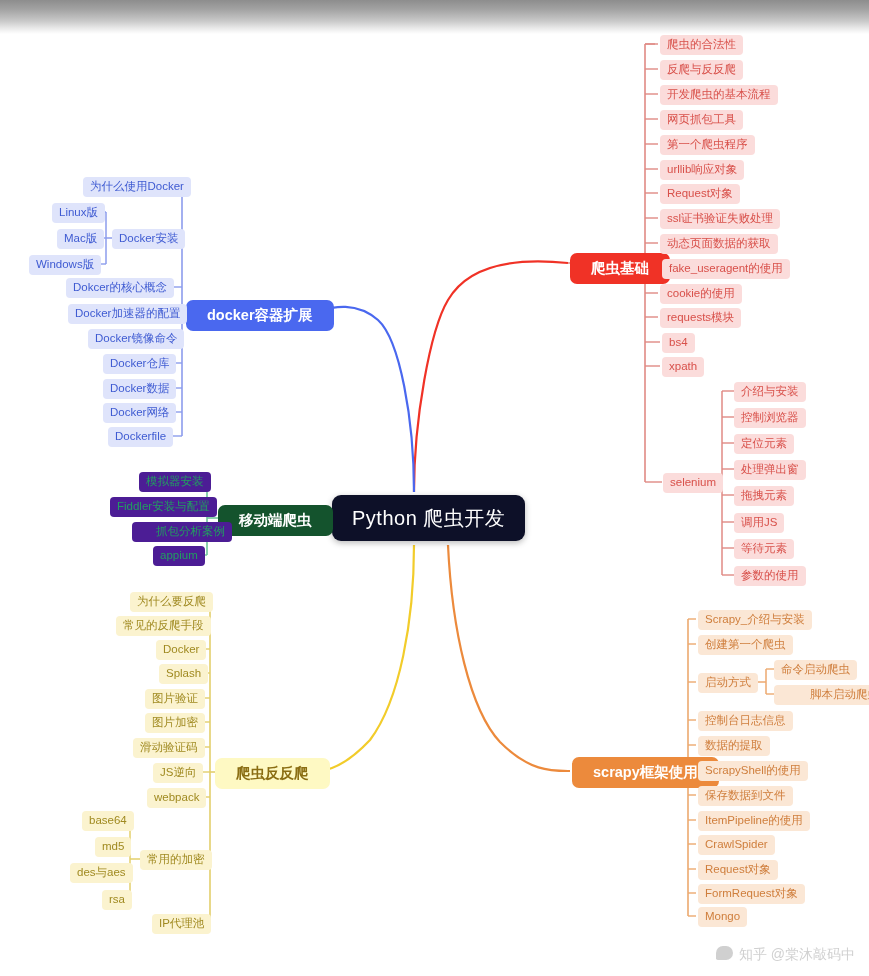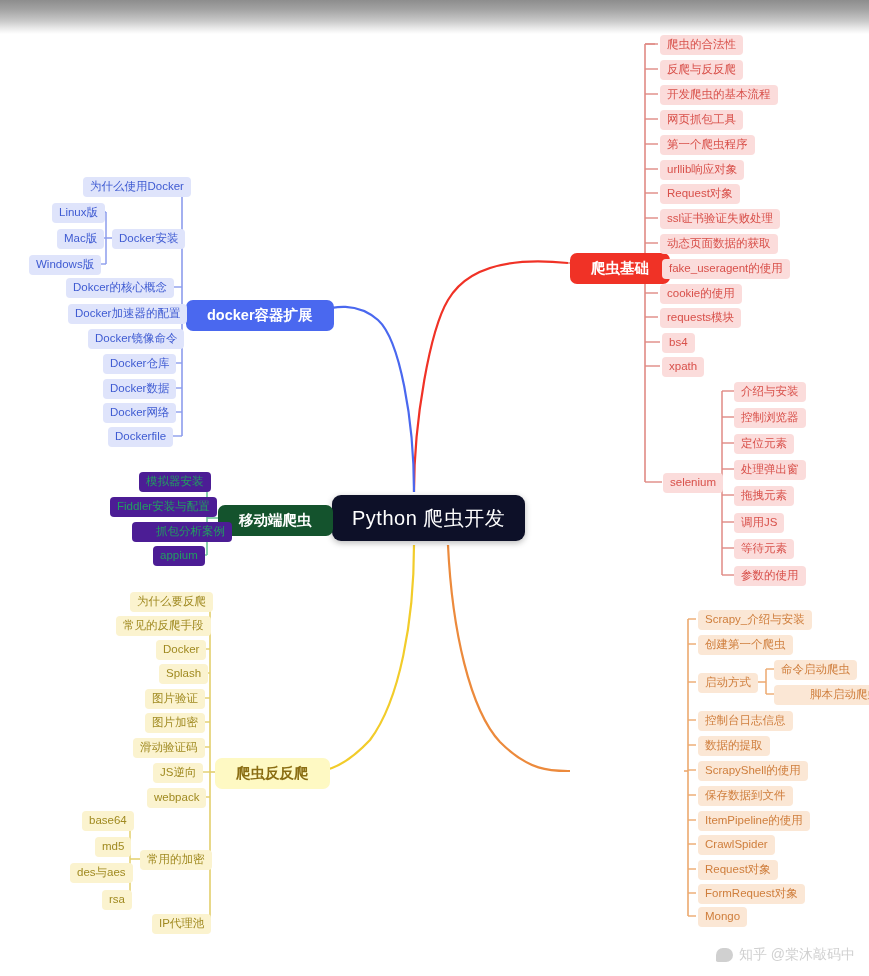--- a/index.html
+++ b/index.html
@@ -37,21 +37,21 @@
   
   .leaf { border-radius:4px; padding:4px 7px; font-size:11.5px; }
   .leaf.blue   { background:#dfe4fb; color:#3f5bd2; }
   .leaf.green  { background:#4c1d95; color:#229e60; }
   .leaf.yellow { background:#fbf3cf; color:#a08a21; }
   .leaf.red    { background:#fbdcdb; color:#d8504a; }
   .leaf.orange { background:#fbe7d5; color:#cf7e3c; }
 
   .wm {
     position:absolute; right:14px; bottom:12px;
-    display:flex; align-items:center; gap:6px;
+    display:flex; align-items:flex-start; gap:6px;
     color:#c8c8c8; font-size:14px; opacity:.85;
   }
   .wm .bubble { width:17px; height:14px; background:#c8c8c8; border-radius:8px 8px 8px 2px; display:inline-block; }
 </style>
 </head>
 <body>
 
 <div id="stage">
   <div class="topband"></div>
 
@@ -235,20 +235,21 @@
   <div class="node leaf red" style="left:663px; top:473px;">selenium</div>
   <div class="node leaf red" style="left:734px; top:382px;">介绍与安装</div>
   <div class="node leaf red" style="left:734px; top:408px;">控制浏览器</div>
   <div class="node leaf red" style="left:734px; top:434px;">定位元素</div>
   <div class="node leaf red" style="left:734px; top:460px;">处理弹出窗</div>
   <div class="node leaf red" style="left:734px; top:486px;">拖拽元素</div>
   <div class="node leaf red" style="left:734px; top:513px;">调用JS</div>
   <div class="node leaf red" style="left:734px; top:539px;">等待元素</div>
   <div class="node leaf red" style="left:734px; top:566px;">参数的使用</div>
 
+  <div class="node branch orange" style="left:572px; top:757px;">scrapy框架使用</div>
   <div class="node leaf orange" style="left:698px; top:610px;">Scrapy_介绍与安装</div>
   <div class="node leaf orange" style="left:698px; top:635px;">创建第一个爬虫</div>
   <div class="node leaf orange" style="left:698px; top:673px;">启动方式</div>
   <div class="node leaf orange" style="left:774px; top:660px;">命令启动爬虫</div>
   <div class="node leaf orange" style="left:774px; top:685px;padding-left:36px;">脚本启动爬虫</div>
   <div class="node leaf orange" style="left:698px; top:711px;">控制台日志信息</div>
   <div class="node leaf orange" style="left:698px; top:736px;">数据的提取</div>
   <div class="node leaf orange" style="left:698px; top:761px;">ScrapyShell的使用</div>
   <div class="node leaf orange" style="left:698px; top:786px;">保存数据到文件</div>
   <div class="node leaf orange" style="left:698px; top:811px;">ItemPipeline的使用</div>

